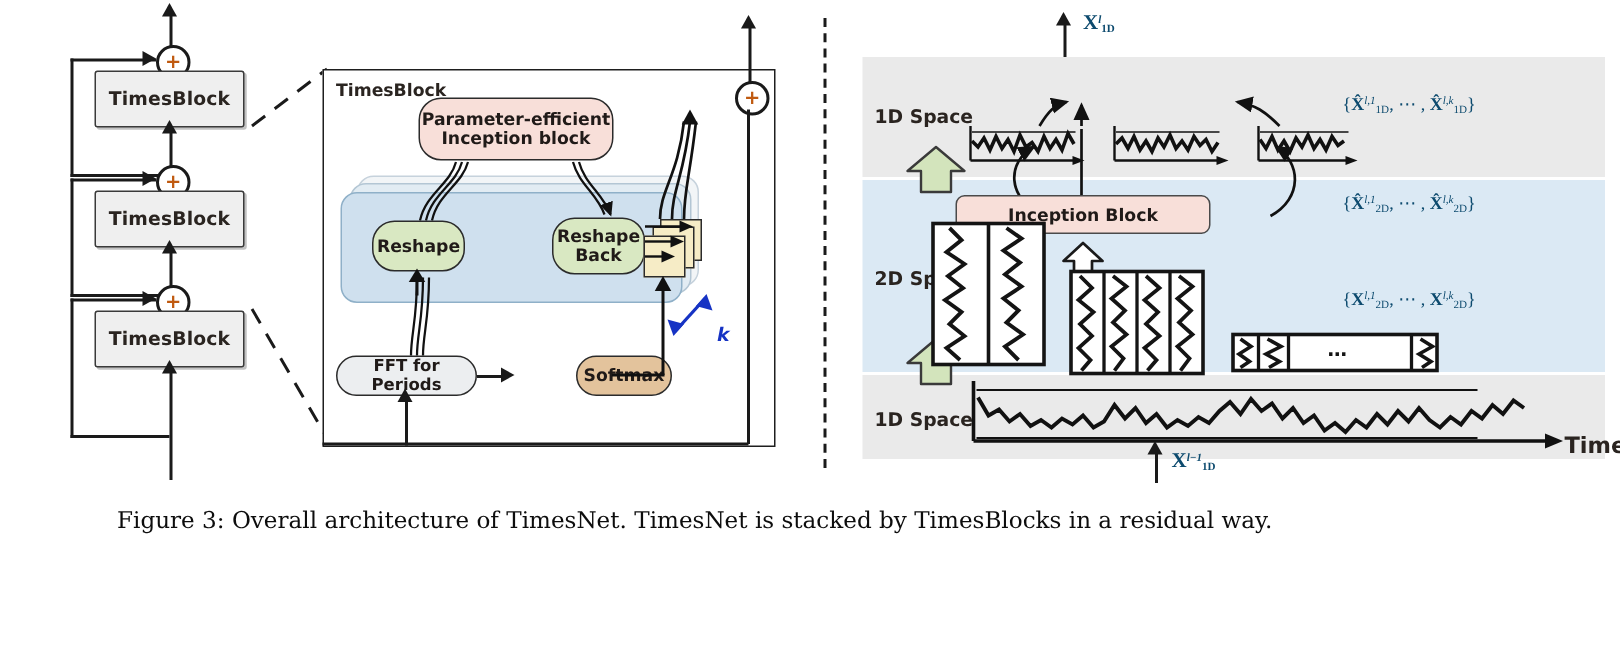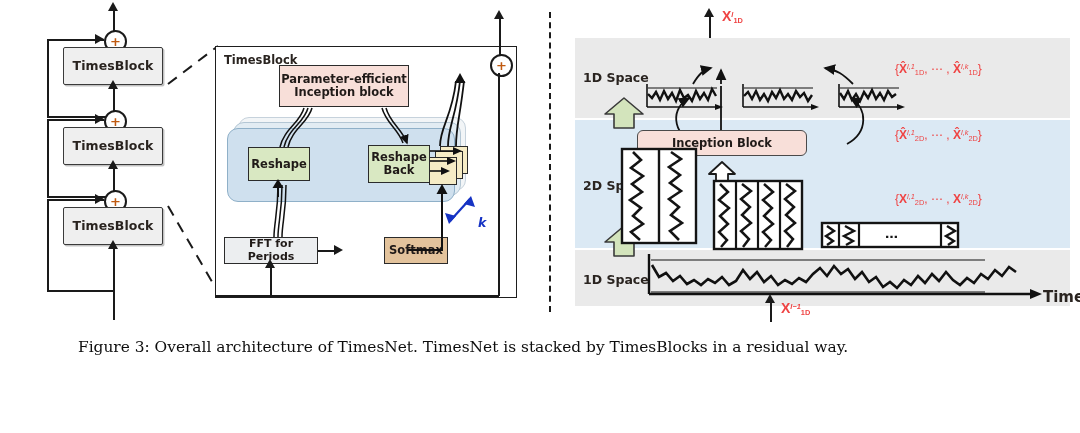--- a/index.html
+++ b/index.html
@@ -3,21 +3,21 @@
 <meta charset="utf-8">
 <style>
   html,body{margin:0;padding:0;background:#ffffff;}
   body{width:1080px;height:433px;font-family:"DejaVu Sans",sans-serif;color:#1a1a1a;overflow:hidden;}
   #fig{position:relative;width:1080px;height:433px;}
   .abs{position:absolute;}
 
   
   .box{box-sizing:border-box;display:flex;align-items:center;justify-content:center;
        text-align:center;line-height:1.12;font-weight:700;color:#201a18;}
-  .rbox{border:1.6px solid #2b2b2b;border-radius:0;}
+  .rbox{border:1.6px solid #2b2b2b;border-radius:15px;}
   .sqbox{border:1.6px solid #2b2b2b;}
 
   .vline{background:#1a1a1a;width:2px;}
   .hline{background:#1a1a1a;height:2px;}
 
   .arrowhead-up{width:0;height:0;border-left:5.5px solid transparent;border-right:5.5px solid transparent;border-bottom:9px solid #1a1a1a;}
   .arrowhead-right{width:0;height:0;border-top:5.5px solid transparent;border-bottom:5.5px solid transparent;border-left:9px solid #1a1a1a;}
 
   .plus{border:2px solid #1a1a1a;border-radius:50%;background:#fff;
         display:flex;align-items:center;justify-content:center;
@@ -48,21 +48,21 @@
   .dashdiv{border-left:2.4px dashed #1a1a1a;}
 
   
   .band-gray{background:#eaeaea;}
   .band-blue{background:#dbe9f4;}
   .band-label{font-size:12.5px;font-weight:700;color:#2a2420;}
 
   .aggr{background:#f7e9a8;font-size:12.5px;font-weight:700;color:#201a18;}
   .incep{background:#f8dfd9;border:1.4px solid #4a4a4a;border-radius:6px;font-size:11.5px;font-weight:700;}
 
-  .mathlbl{font-family:Liberation Sans, sans-serif;font-size:12px;color:#ef4444;white-space:nowrap;}
+  .mathlbl{font-family:Liberation Serif, serif;font-size:12px;color:#0c4a6e;white-space:nowrap;}
   .bb{font-weight:700;}
   sup,sub{font-size:7.4px;line-height:0;}
   sub{vertical-align:-.28em;}
   sup{vertical-align:.52em;}
   .timelbl{font-size:15px;font-weight:700;color:#2a2420;}
 
   
   .caption{font-family:"DejaVu Serif",serif;font-size:15.4px;line-height:1.45;color:#0d0d0d;}
   .caption i{font-style:italic;}
   svg{display:block;overflow:visible;}

